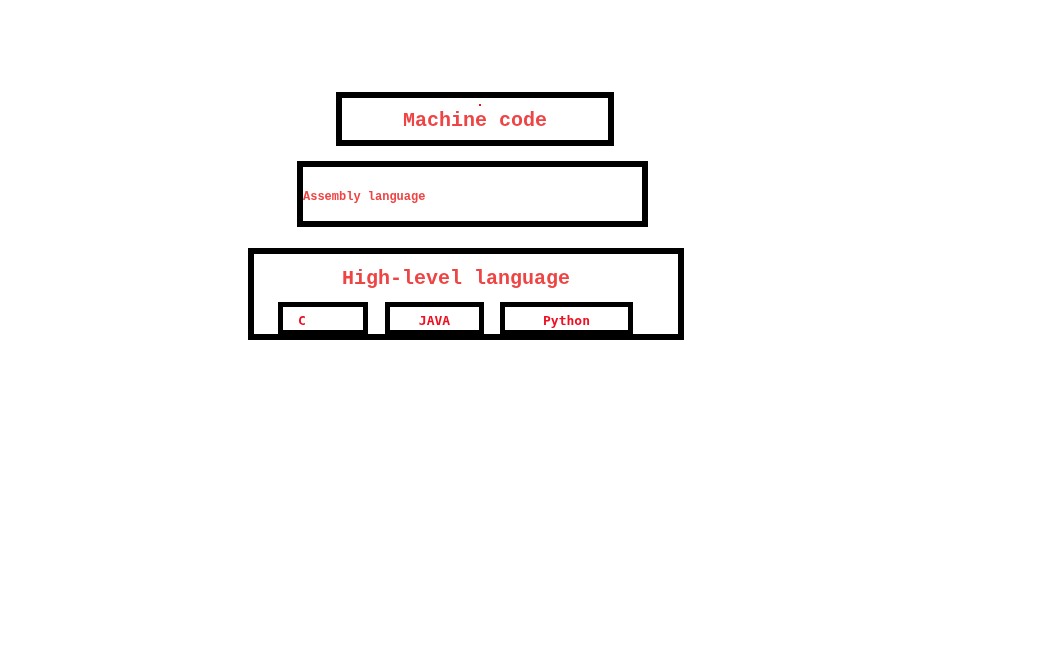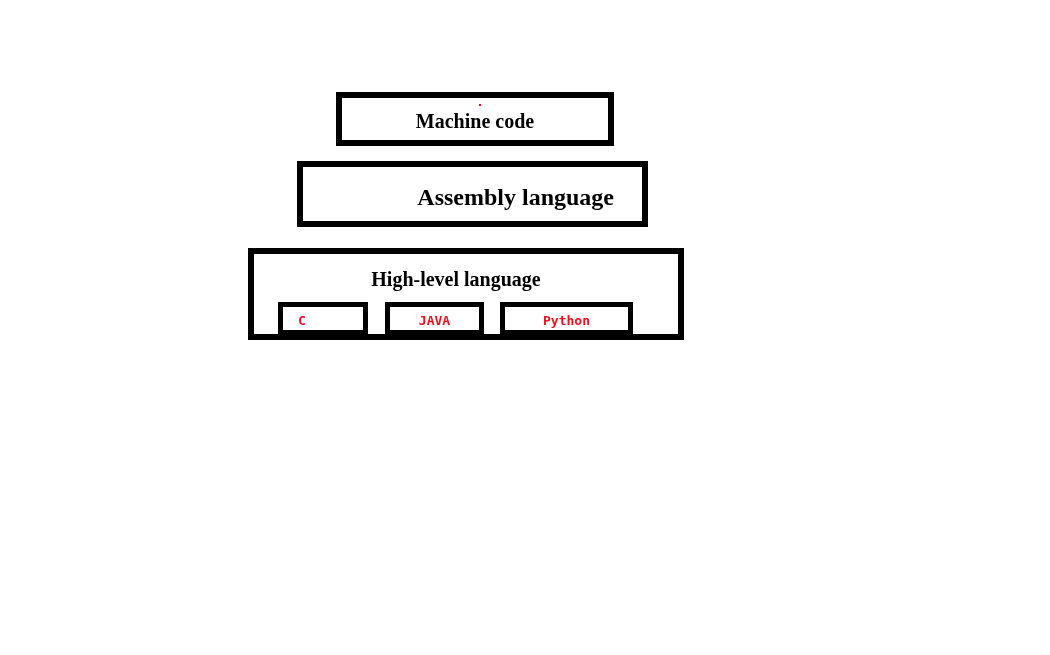--- a/index.html
+++ b/index.html
@@ -23,22 +23,22 @@
     background: #ffffff;
   }
   .tier {
     position: absolute;
     box-sizing: border-box;
     background: #ffffff;
     border: 6px solid #000000;
   }
   .tier-label {
     position: absolute;
-    color: #000000;
-    font-family: Liberation Serif, serif;
+    color: #ef4444;
+    font-family: Liberation Mono, monospace;
     font-weight: bold;
     white-space: nowrap;
     letter-spacing: 0px;
   }
   
   #tier-machine-code {
     left: 336px;
     top: 92px;
     width: 278px;
     height: 54px;
@@ -53,24 +53,24 @@
   }
   
   #tier-assembly-language {
     left: 297px;
     top: 161px;
     width: 351px;
     height: 66px;
   }
   #tier-assembly-language .tier-label {
     left: 0;
-    right: 28px;
+    right: 12px;
     top: 18px;
-    text-align: right;
-    font-size: 24px;
+    text-align: left;
+    font-size: 12px;
     line-height: 24px;
   }
   
   #tier-high-level-language {
     left: 248px;
     top: 248px;
     width: 436px;
     height: 92px;
     padding-left: 48px;
   }

